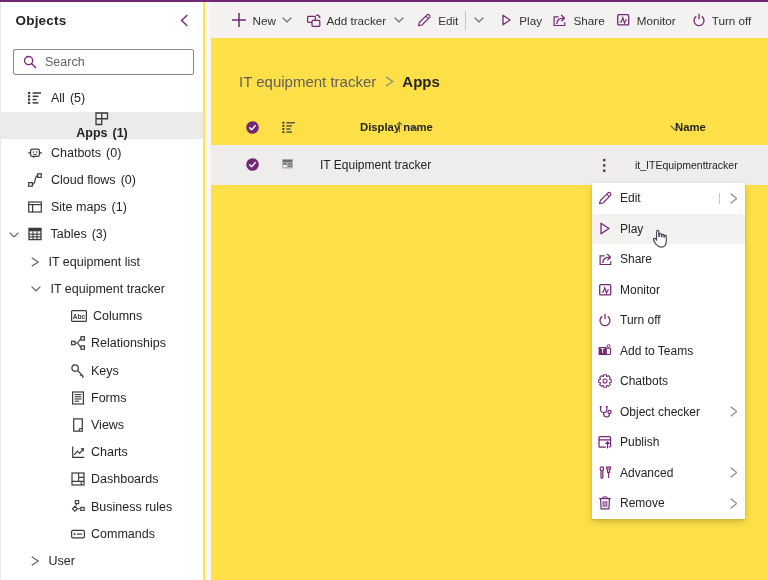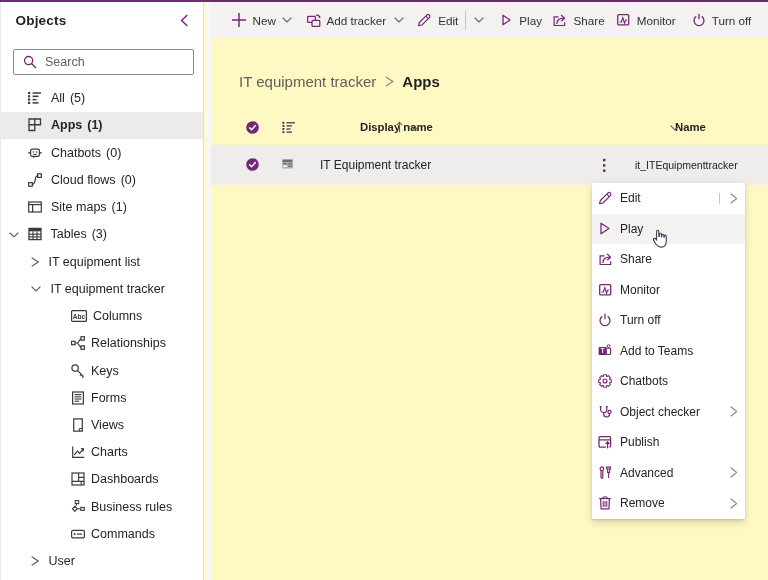--- a/index.html
+++ b/index.html
@@ -1,29 +1,29 @@
 <!DOCTYPE html>
 <html><head>
 <meta charset="utf-8">
 <style>
 * { margin:0; padding:0; box-sizing:border-box; }
 html,body { width:768px; height:580px; overflow:hidden; background:#fff;
   font-family:"Liberation Sans", sans-serif; color:#323130; }
 .abs { position:absolute; }
-#stage { position:relative; width:768px; height:580px; background:#fef9c3; overflow:hidden;text-decoration:underline; }
+#stage { position:relative; width:768px; height:580px; background:#fde047; overflow:hidden;text-decoration:underline; }
 #panel { left:0; top:2px; width:204px; height:578px; background:#fff; border-right:1px solid #e1dfdd; border-left:1px solid #ebe9e7; }
 #strip { left:205px; top:2px; width:6px; height:578px; background:#f8f7f6; }
 #topbar { left:0; top:0; width:768px; height:2px; background:#742774; }
 #paneltitle { left:15.5px; top:13px; font-size:13.5px; font-weight:bold; color:#242424; letter-spacing:0.2px; }
 #collapse { left:179px; top:14px; }
 #searchbox { left:13px; top:49px; width:181px; height:26px; border:1px solid #8a8886; border-radius:2px; background:#fff; display:flex; align-items:center; }
 #searchbox span { margin-left:8px; font-size:12.5px; color:#605e5c; }
 .trow { position:absolute; left:1px; width:202px; height:27.23px; display:flex; align-items:center; font-size:12.5px; color:#242424; }
 .trow .gap { flex:0 0 auto; }
-.sel { background:#edebe9; }
+.sel { background:#edebe9;flex-direction:column; }
 #toolbar { left:211px; top:2px; width:557px; height:36px; background:#f3f2f1; display:flex; align-items:center; font-size:11.7px; color:#323130; white-space:nowrap; }
 .tsep { width:1px; height:19px; background:#c8c6c4; }
 #crumb { left:239px; top:72.5px; font-size:15px; color:#605e5c; }
 #crumb b { color:#242424; font-weight:bold; }
 #hdr  { left:211px; top:110px; width:557px; height:35px; }
 #row1 { left:211px; top:145px; width:557px; height:40px; background:#efedeb; }
 .htext { font-weight:bold; font-size:11.3px; color:#242424;padding-left:40px; }
 #menu { left:592px; top:183px; width:153px; height:336px; background:#fff; box-shadow:0 3.2px 7.2px rgba(0,0,0,.17), 0 0.6px 1.8px rgba(0,0,0,.10); z-index:5; }
 .mi { height:30.5px; display:flex; align-items:center; font-size:12px; color:#242424; position:relative; }
 .mi .mico { width:14px; margin-left:6px; display:flex; align-items:center; justify-content:center; }

